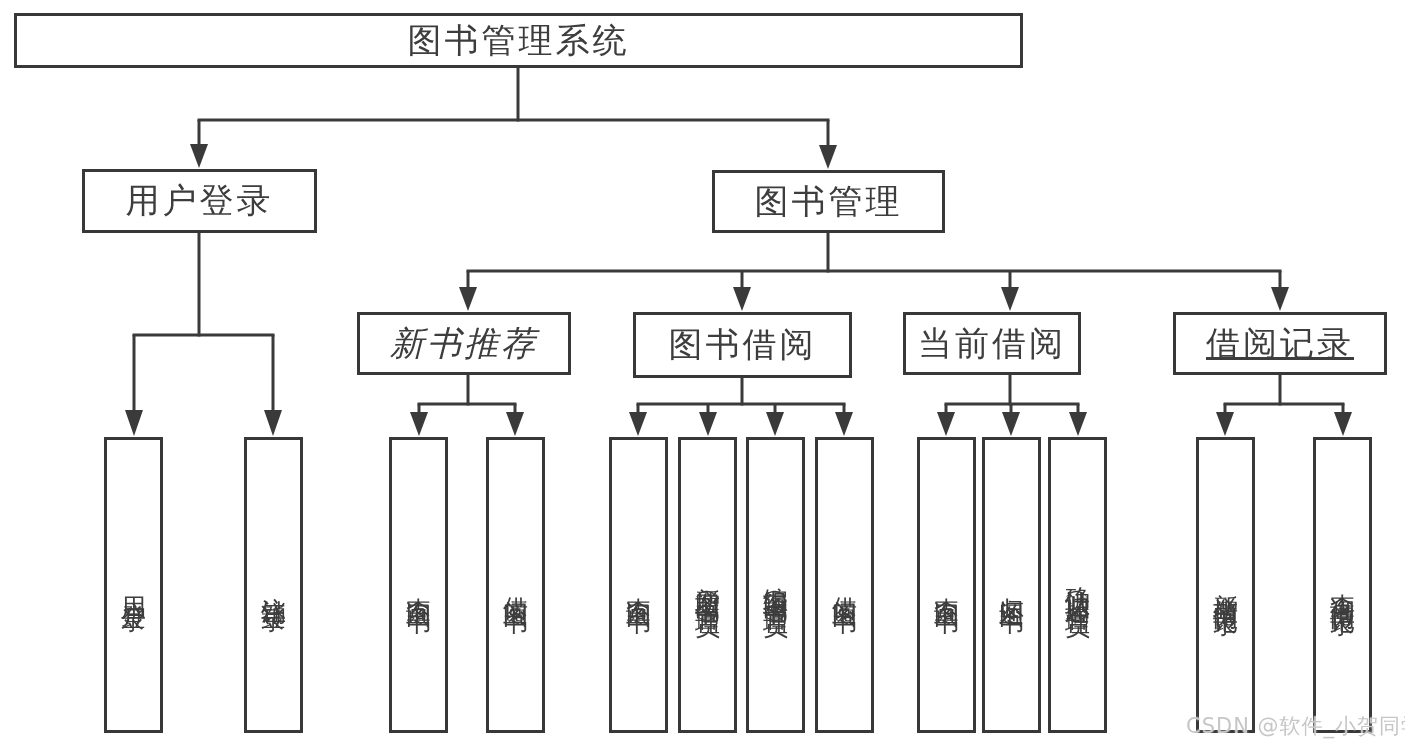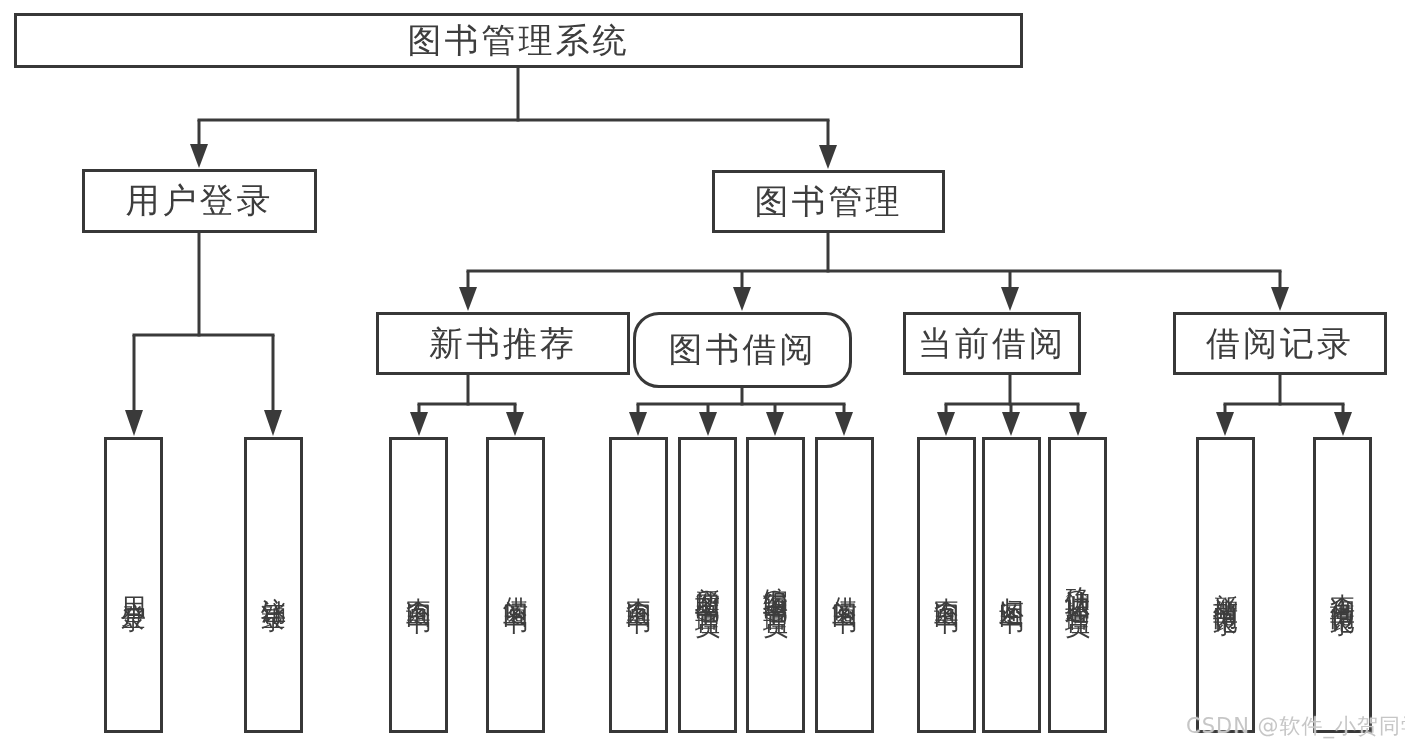--- a/index.html
+++ b/index.html
@@ -134,24 +134,24 @@
     <polygon points="1216,412 1234,412 1225,436" stroke="none"></polygon>
     <line x1="1343" y1="404" x2="1343" y2="414"></line>
     <polygon points="1334,412 1352,412 1343,436" stroke="none"></polygon>
   </svg>
 
   <div class="node" style="left:14px; top:13px; width:1009px; height:55px;">图书管理系统</div>
 
   <div class="node" style="left:82px; top:169px; width:235px; height:64px;">用户登录</div>
   <div class="node" style="left:712px; top:170px; width:233px; height:63px;">图书管理</div>
 
-  <div class="node" style="left:376px; top:312px; width:254px; height:63px;">新书推荐</div>
-  <div class="node" style="left:633px; top:312px; width:219px; height:76px;border-radius:26px;">图书借阅</div>
+  <div class="node" style="left:357px; top:312px; width:214px; height:63px;font-style:italic;">新书推荐</div>
+  <div class="node" style="left:633px; top:312px; width:219px; height:66px;">图书借阅</div>
   <div class="node" style="left:903px; top:312px; width:178px; height:63px;">当前借阅</div>
-  <div class="node" style="left:1173px; top:312px; width:214px; height:63px;">借阅记录</div>
+  <div class="node" style="left:1173px; top:312px; width:214px; height:63px;text-decoration:underline;">借阅记录</div>
 
   <div class="leaf" style="left:104px;">
     <span>用户登录</span>
   </div>
   <div class="leaf" style="left:244px;">
     <span>注销登录</span>
   </div>
 
   <div class="leaf" style="left:389px;">
     <span>查询图书</span>

